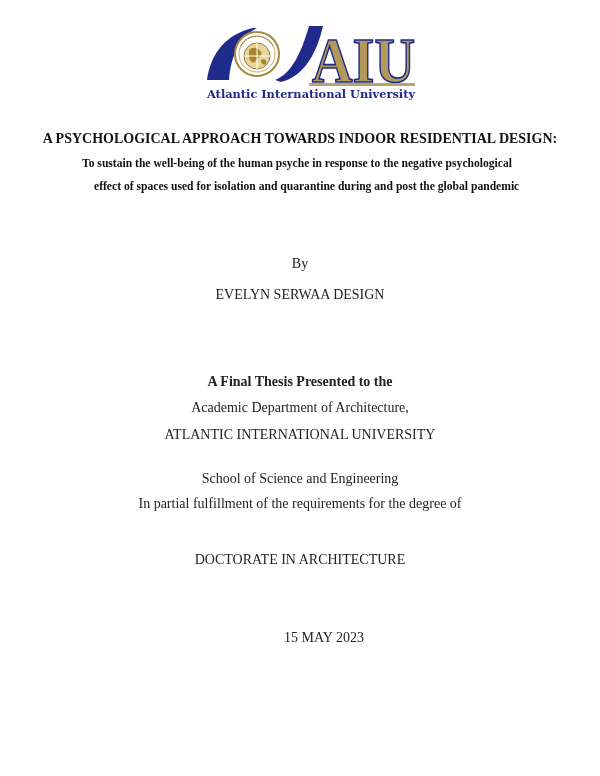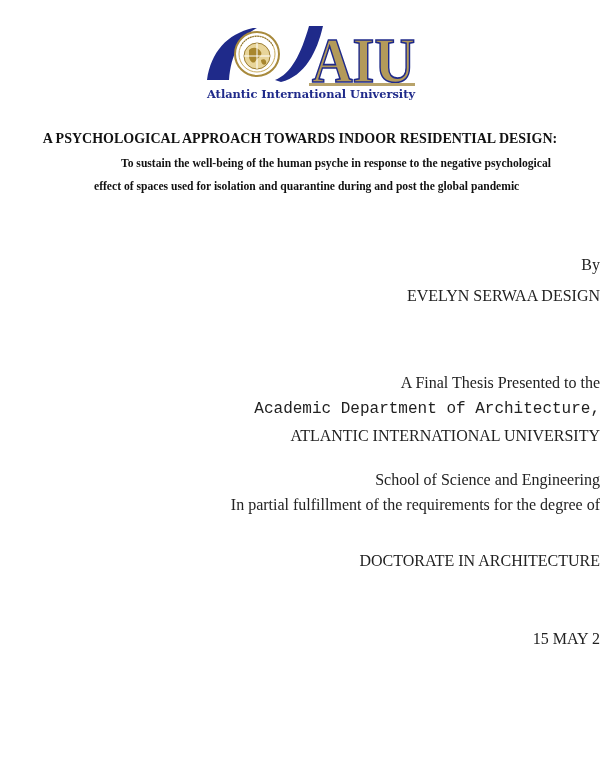--- a/index.html
+++ b/index.html
@@ -37,35 +37,33 @@
       color: #111;
     }
     .sub1 {
       left: 82px;
       width: auto;
       text-align: left;
       top: 157px;
       font-size: 11.6px;
       font-weight: bold;
       color: #111;
-      margin-left: 39px;
     }
     .sub2 {
       left: 94px;
       width: auto;
       text-align: center;
       top: 180px;
       font-size: 11.6px;
       font-weight: bold;
       color: #111;
     }
     .reg {
-      font-size: 16px;
+      font-size: 14px;
       color: #222;
-      text-align: right;
     }
   </style>
 </head>
 <body>
 
 <div class="logo">
   <svg width="212" height="78" viewBox="0 0 212 78" xmlns="http://www.w3.org/2000/svg">
 
     <path d="M2 58 C 6 30, 22 12, 48 6 L 52 6 C 36 14, 26 32, 24 58 Z" fill="#1f2a8a"></path>
 
@@ -92,21 +90,21 @@
   </svg>
 </div>
 
 <div class="line title">A PSYCHOLOGICAL APPROACH TOWARDS INDOOR RESIDENTIAL DESIGN:</div>
 <div class="line sub1">To sustain the well-being of the human psyche in response to the negative psychological</div>
 <div class="line sub2">effect of spaces used for isolation and quarantine during and post the global pandemic</div>
 
 <div class="line reg" style="top:256px;">By</div>
 <div class="line reg" style="top:287px;">EVELYN SERWAA DESIGN</div>
 
-<div class="line reg" style="top:374px;">A Final Thesis Presented to the</div>
-<div class="line reg" style="top:400px;font-family:Liberation Mono, monospace;">Academic Department of Architecture,</div>
+<div class="line reg" style="top:374px;font-weight:bold;">A Final Thesis Presented to the</div>
+<div class="line reg" style="top:400px;">Academic Department of Architecture,</div>
 <div class="line reg" style="top:427px;">ATLANTIC INTERNATIONAL UNIVERSITY</div>
 <div class="line reg" style="top:471px;">School of Science and Engineering</div>
 <div class="line reg" style="top:496px;">In partial fulfillment of the requirements for the degree of</div>
 
 <div class="line reg" style="top:552px;">DOCTORATE IN ARCHITECTURE</div>
 
 <div class="line reg" style="top:630px;margin-left:24px;">15 MAY 2023</div>
 
 </body></html>

